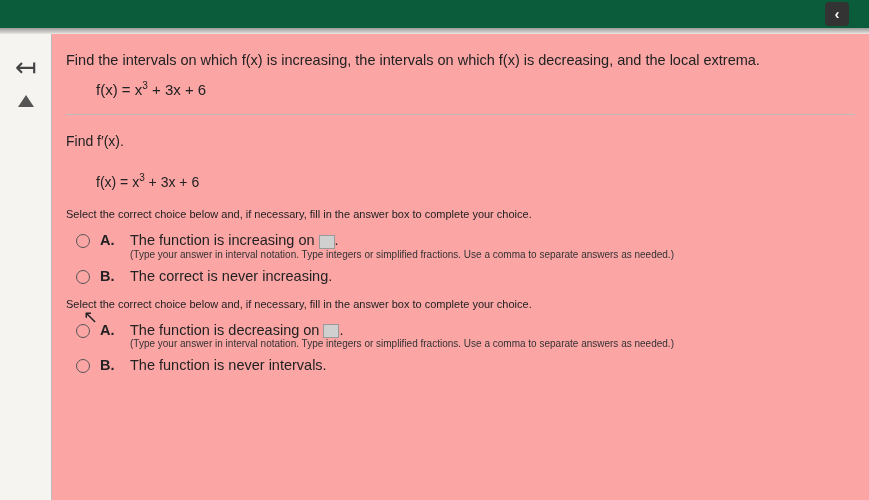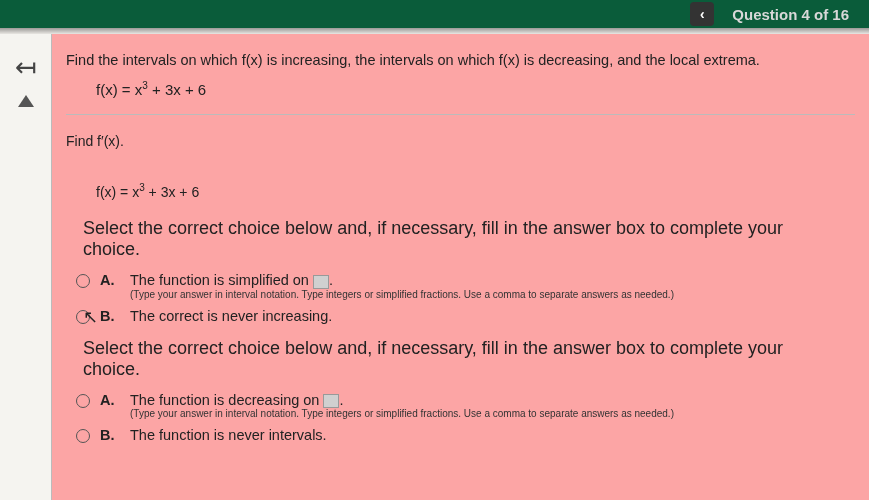--- a/index.html
+++ b/index.html
@@ -9,40 +9,39 @@
 .shadow { height:6px; background:linear-gradient(#00000055,transparent); }
 .work { display:flex; height:calc(100% - 34px); }
 .side { width:52px; background:#f5f4f0; display:flex; flex-direction:column; align-items:center; padding-top:18px; gap:12px; border-right:1px solid #bbb; }
 .kicon { font-size:26px; color:#444; transform:scaleX(-1); }
 .tri { width:0; height:0; border-left:8px solid transparent; border-right:8px solid transparent; border-bottom:12px solid #555; }
 .main { flex:1; padding:18px 14px 8px 14px; background:#fca5a5; overflow:hidden; font-size:14px; color:#222; }
 .prompt { font-size:14.5px; margin-bottom:12px; }
 .eq { margin-left:30px; font-size:15px; }
 .sup { font-size:10px; vertical-align:super; }
 .hr { border-top:1px solid #bbb; margin:16px 0 18px; }
-.sub { margin-bottom:30px; }
+.sub { margin-bottom:20px; }
 .indent { margin-left:30px; line-height:1.7; }
 .box { display:inline-block; width:18px; height:18px; border:1.5px solid #3a78c9; vertical-align:middle; }
 .smallbox { display:inline-block; width:16px; height:14px; background:#d0d0d0; border:1px solid #999; vertical-align:middle; }
-.instr { margin:14px 17px 12px; font-size:18px; }
+.instr { margin:14px 0 12px; font-size:11px; }
 .choice { display:flex; align-items:flex-start; gap:10px; margin:8px 0 8px 10px; font-size:14.5px; }
 .radio { width:14px; height:14px; border:1.5px solid #555; border-radius:50%; flex:none; margin-top:2px; }
 .lab { font-weight:700; width:20px; flex:none; }
 .body { flex:1; }
 .hint { font-size:10px; color:#333; }
 .cursor { position:absolute; left:83px; top:306px; font-size:18px; color:#222; pointer-events:none; }
 </style>
 </head>
 <body>
 
 <div class="topbar">
   <div class="back-chip">
       <span>‹</span>
     </div>
-  <span>Question 4 of 16</span>
 </div>
 <div class="shadow"></div>
 
 <div class="work">
   <div class="side">
     <span class="kicon">↦</span>
     <div class="tri"></div>
   </div>
 
   <div class="main">
@@ -60,21 +59,21 @@
         <span>f(x)  =  x</span><span class="sup">3</span><span> + 3x + 6</span>
       </div>
     </div>
 
     <div class="instr">Select the correct choice below and, if necessary, fill in the answer box to complete your choice.</div>
 
     <div class="choice">
       <div class="radio"></div>
       <div class="lab">A.</div>
       <div class="body">
-        <span>The function is simplified on </span><span class="smallbox"></span><span>.</span>
+        <span>The function is increasing on </span><span class="smallbox"></span><span>.</span>
         <div class="hint">(Type your answer in interval notation. Type integers or simplified fractions. Use a comma to separate answers as needed.)</div>
       </div>
     </div>
 
     <div class="choice">
       <div class="radio"></div>
       <div class="lab">B.</div>
       <div class="body">The correct is never increasing.</div>
     </div>
 

